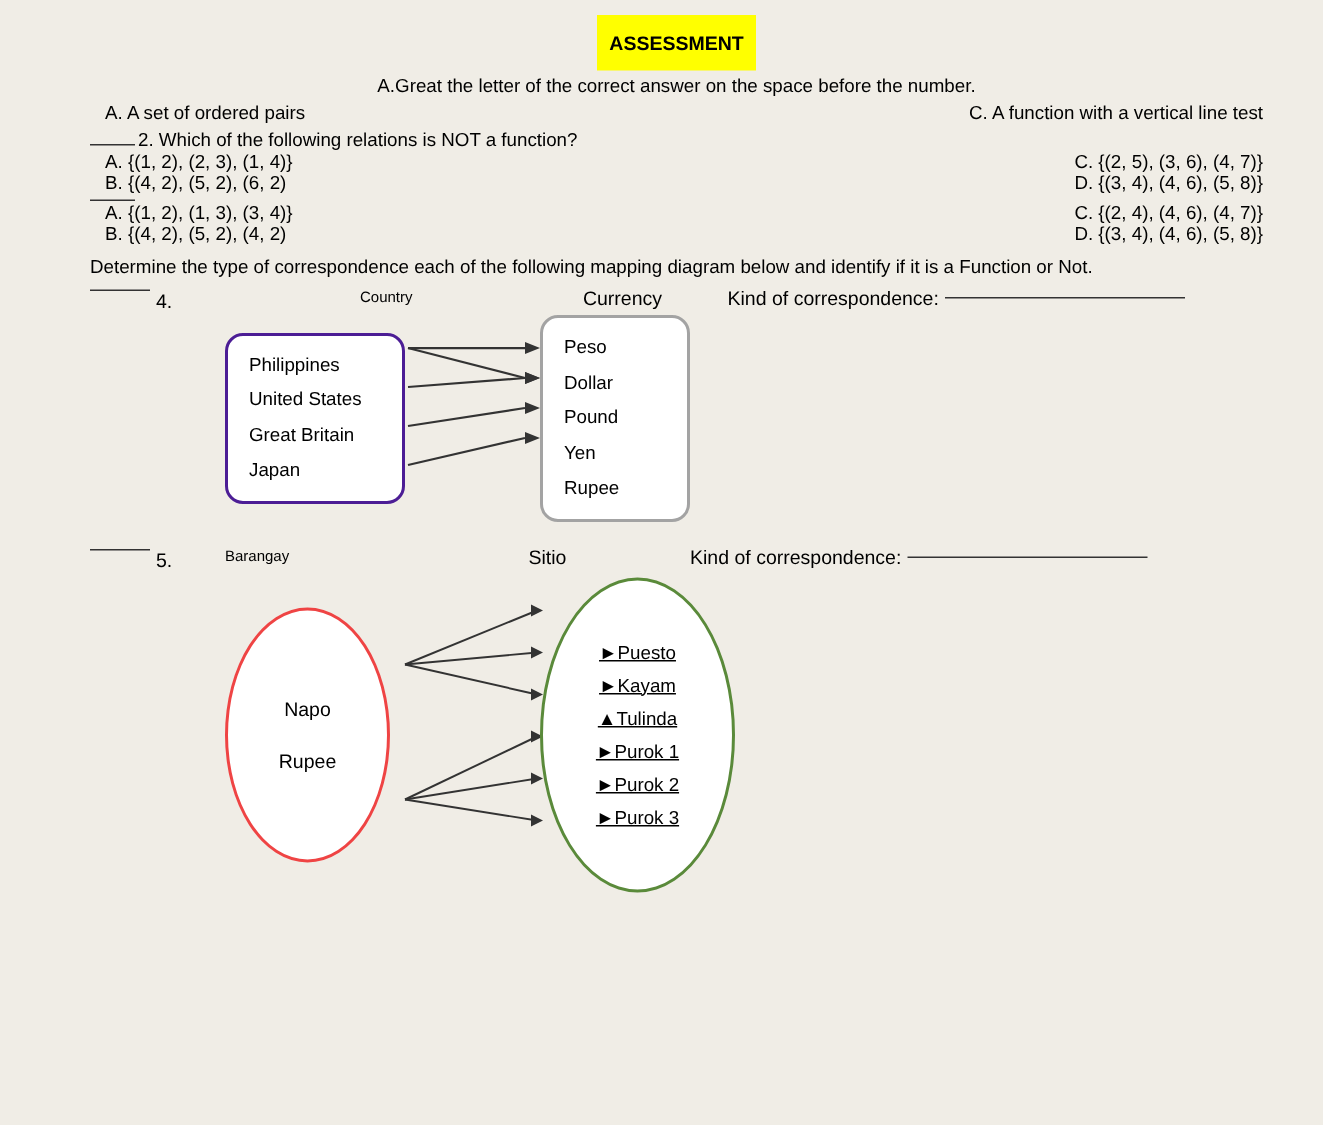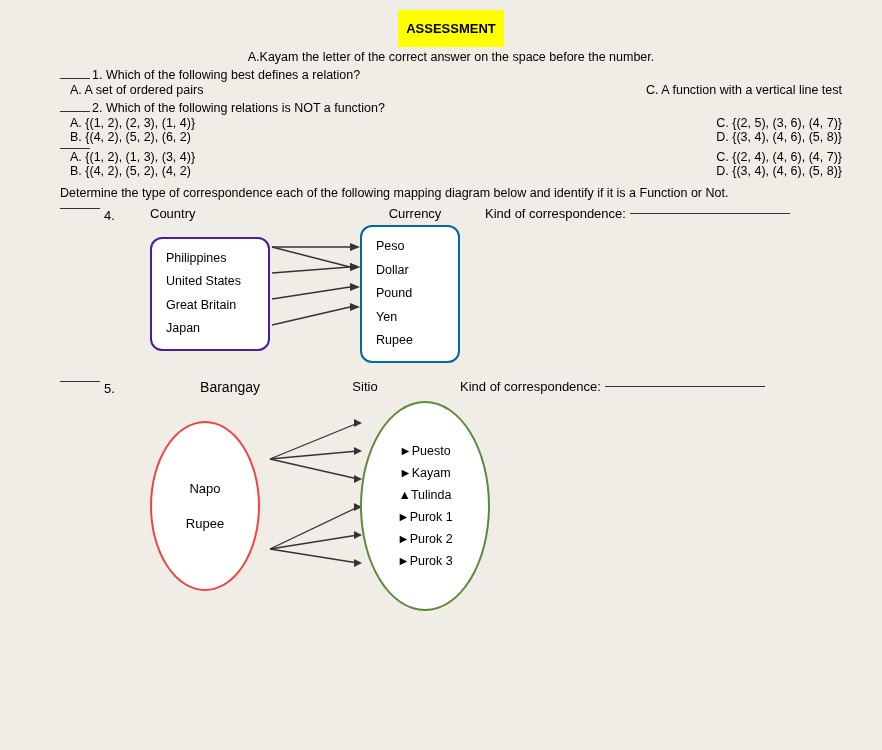--- a/index.html
+++ b/index.html
@@ -80,21 +80,21 @@
       padding: 8px 14px;
       min-width: 120px;
       background: white;
     }
     .box-left .item {
       font-size: 12.5px;
       padding: 3px 0;
       line-height: 1.4;
     }
     .box-right {
-      border: 2px solid #0369a1;
+      border: 2px solid #a3a3a3;
       border-radius: 12px;
       padding: 8px 14px;
       min-width: 100px;
       background: white;
     }
     .box-right .item {
       font-size: 12.5px;
       padding: 3px 0;
       line-height: 1.4;
     }
@@ -148,27 +148,23 @@
   </style>
 </head>
 <body>
 
 <div class="page">
 
   <div style="text-align:center; margin-bottom:3px;">
     <span class="assessment-title">ASSESSMENT</span>
   </div>
 
-  <div class="instructions-line">A.Kayam the letter of the correct answer on the space before the number.</div>
+  <div class="instructions-line">A.Great the letter of the correct answer on the space before the number.</div>
 
   <div class="question-block">
-    <div class="question-row">
-      <span class="blank"></span>
-      <span><span>1</span>. <span>Which of the following best defines a relation?</span></span>
-    </div>
     <div class="options-row">
       <span><span>A.</span> <span>A set of ordered pairs</span></span>
       <span><span>C.</span> <span>A function with a vertical line test</span></span>
     </div>
   </div>
 
   <div class="question-block">
     <div class="question-row">
       <span class="blank"></span>
       <span><span>2</span>. <span>Which of the following relations is NOT a function?</span></span>
@@ -202,21 +198,21 @@
   <div style="display:flex; align-items:flex-start; margin-bottom:16px;">
 
     <div style="min-width:90px; display:flex; align-items:flex-start; padding-top:2px;">
       <span style="border-bottom:1px solid #333; width:40px; display:inline-block; margin-right:4px;"></span>
       <span>4</span>.
     </div>
 
     <div style="display:flex; flex-direction:column; align-items:flex-start;">
 
       <div style="display:flex; align-items:center; margin-bottom:4px;">
-        <span style="width:125px; text-align:left; font-size:13px;">Country</span>
+        <span style="width:125px; text-align:right; font-size:10px;">Country</span>
         <span style="width:90px;"></span>
         <span style="width:100px; text-align:center; font-size:13px;">Currency</span>
         <span style="margin-left:20px; font-size:13px;">Kind of correspondence:</span>
         <span style="width:160px; border-bottom:1px solid #333; display:inline-block; margin-left:4px;"></span>
       </div>
 
       <div class="mapping-wrapper">
 
         <div class="box-left">
           <div class="item">Philippines</div>
@@ -260,21 +256,21 @@
   <div style="display:flex; align-items:flex-start;">
 
     <div style="min-width:90px; display:flex; align-items:flex-start; padding-top:2px;">
       <span style="border-bottom:1px solid #333; width:40px; display:inline-block; margin-right:4px;"></span>
       <span>5</span>.
     </div>
 
     <div style="display:flex; flex-direction:column; align-items:flex-start;">
 
       <div style="display:flex; align-items:center; margin-bottom:6px;">
-        <span style="width:110px; text-align:right; font-size:14px;">Barangay</span>
+        <span style="width:110px; text-align:left; font-size:10px;">Barangay</span>
         <span style="width:130px; text-align:center; font-size:13px; margin-left:40px;">Sitio</span>
         <span style="margin-left:30px; font-size:13px;">Kind of correspondence:</span>
         <span style="width:160px; border-bottom:1px solid #333; display:inline-block; margin-left:4px;"></span>
       </div>
 
       <div style="position:relative; display:flex; align-items:center;">
 
         <div class="oval-left">
           <span class="item">Napo</span>
           <span class="item">Rupee</span>
@@ -296,21 +292,21 @@
             <polygon points="114,102 122,106 114,110" fill="#333"></polygon>
 
             <line x1="30" y1="148" x2="118" y2="134" stroke="#333" stroke-width="1.3"></line>
             <polygon points="114,130 122,134 114,138" fill="#333"></polygon>
 
             <line x1="30" y1="148" x2="118" y2="162" stroke="#333" stroke-width="1.3"></line>
             <polygon points="114,158 122,162 114,166" fill="#333"></polygon>
           </svg>
         </div>
 
-        <div class="oval-right" style="margin-left:20px;">
+        <div class="oval-right" style="margin-left:20px;text-decoration:underline;">
           <span class="item">►Puesto</span>
           <span class="item">►Kayam</span>
           <span class="item">▲Tulinda</span>
           <span class="item">►Purok 1</span>
           <span class="item">►Purok 2</span>
           <span class="item">►Purok 3</span>
         </div>
       </div>
     </div>
   </div>

